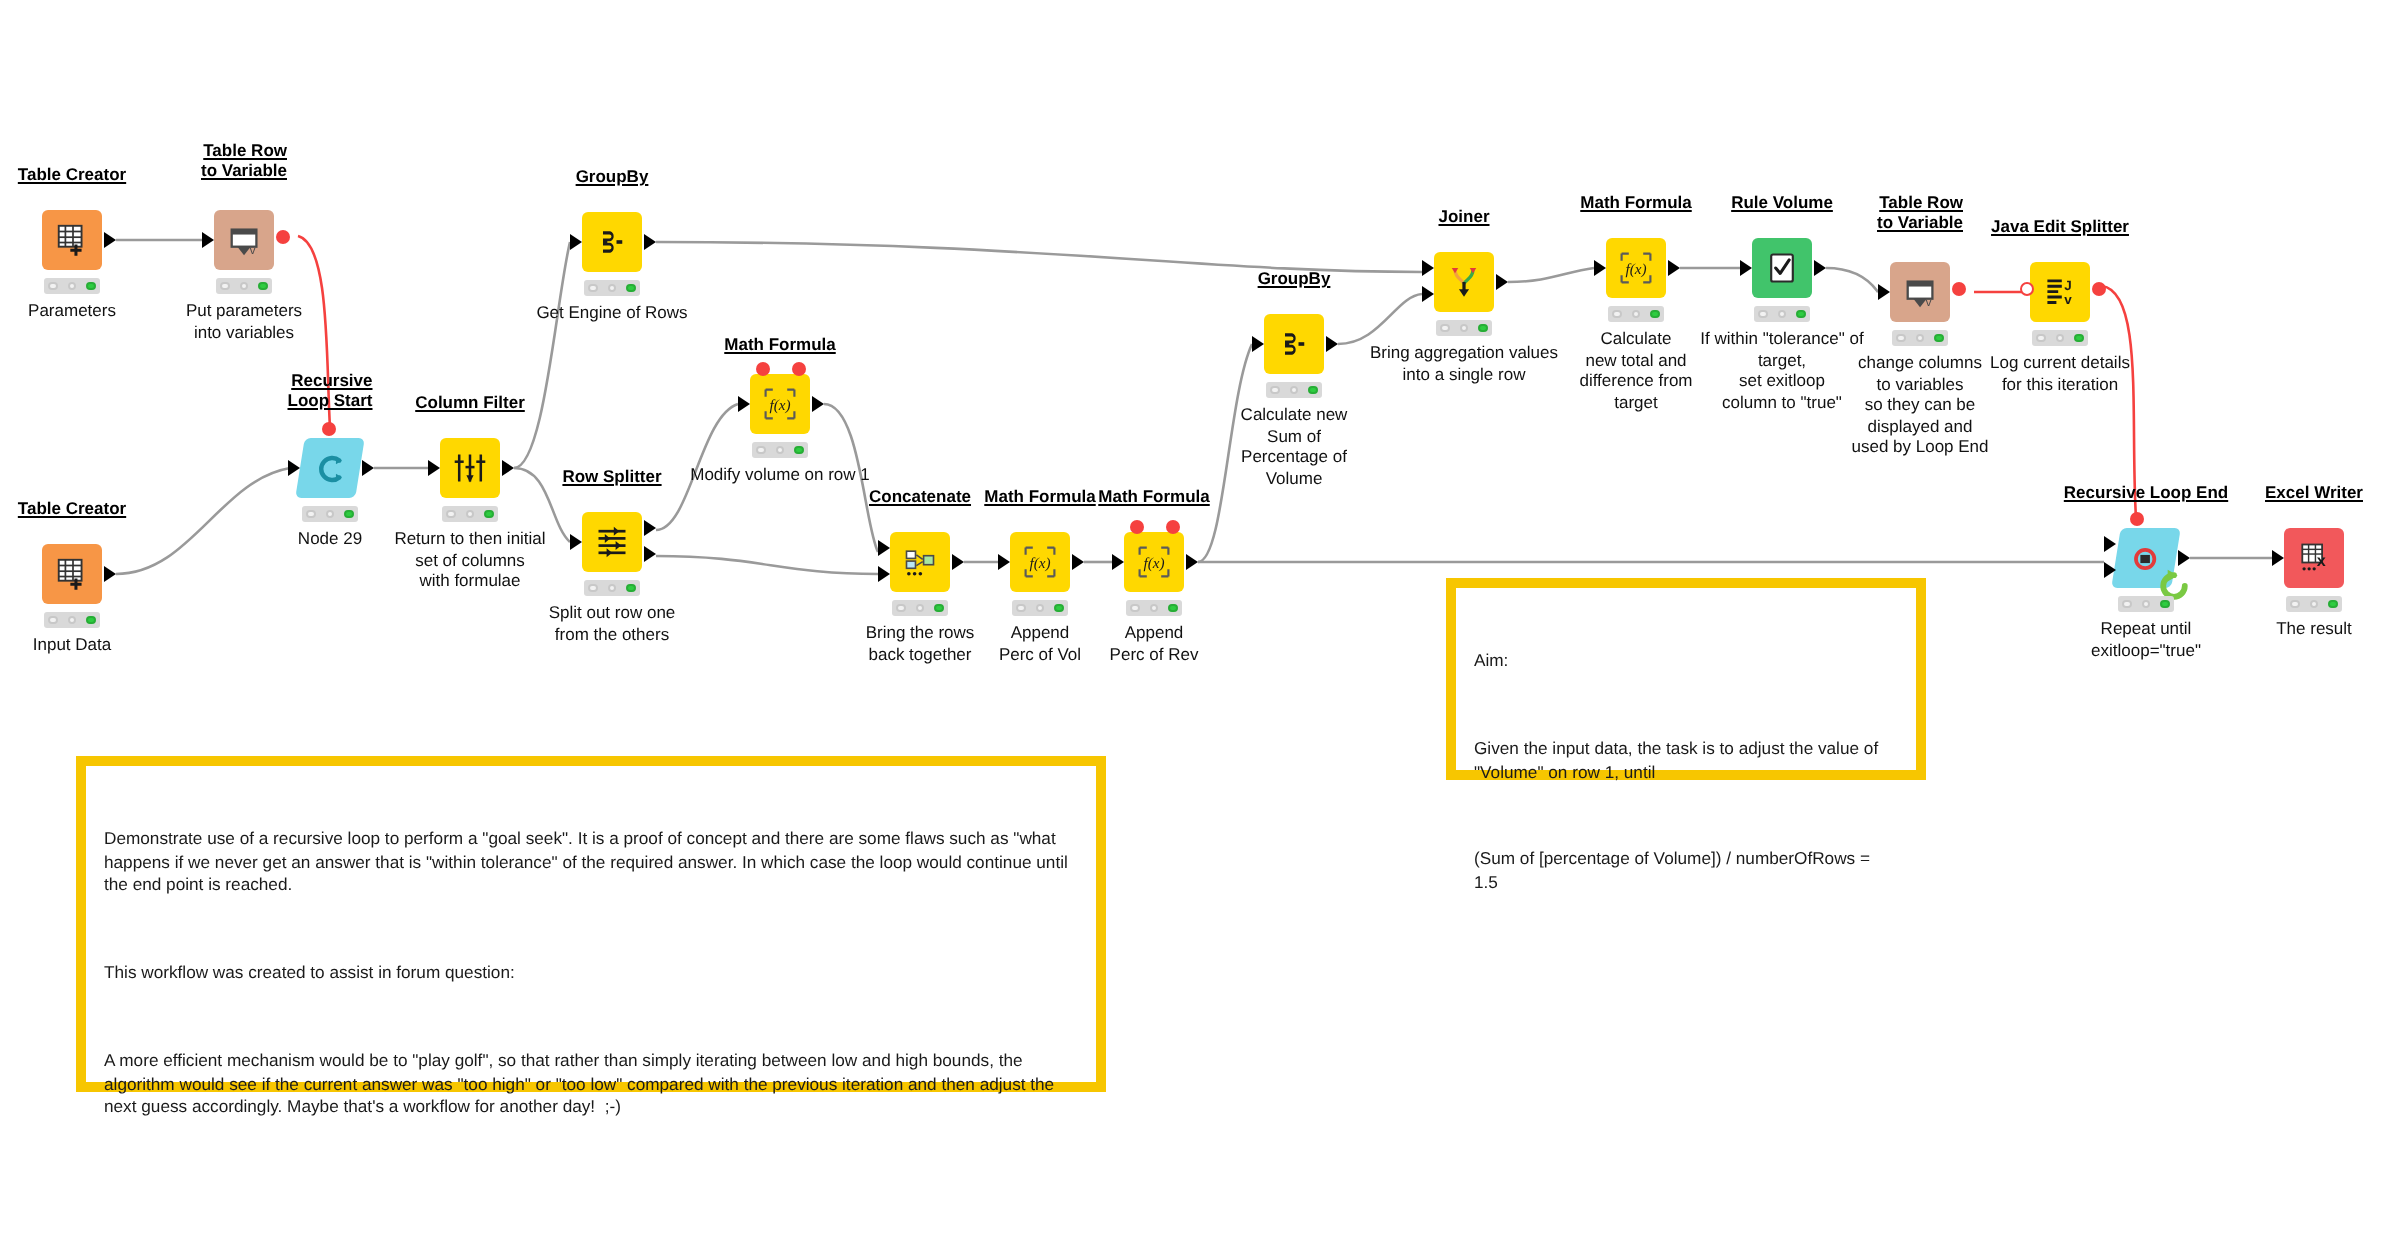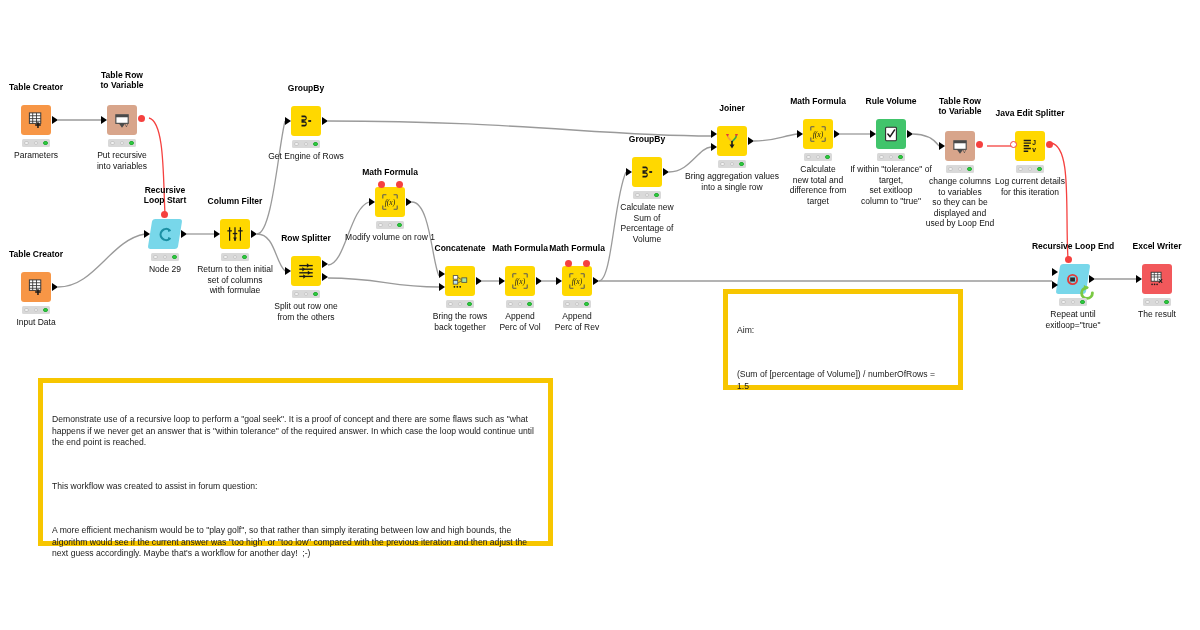--- a/index.html
+++ b/index.html
@@ -13,25 +13,26 @@
   #canvas{position:absolute;left:0;top:0;width:1200px;height:630px;}
   #edges{position:absolute;left:0;top:0;width:1200px;height:630px;pointer-events:none;}
 
   
   .node{position:absolute;width:0;height:0;}
   .node .title{
     position:absolute;
     left:50%;transform:translateX(-50%);
     bottom:28px;
     white-space:pre;
-    text-align:center;
+    text-align:right;
     font-size:8.5px;
     font-weight:bold;
     color:#000;
     line-height:10px;
+    text-decoration:underline;
   }
   .node .box{
     position:absolute;
     left:-15px;top:-15px;
     width:30px;height:30px;
     border-radius:3px;
     display:flex;align-items:center;justify-content:center;
   }
   .node .box.skew{
     transform:skewX(-9deg);
@@ -188,21 +189,21 @@
         <text x="12.5" y="17" font-size="6" font-family="Liberation Sans, sans-serif" fill="#4a4a4a">v</text>
       </svg>
     </div>
     <div class="port in" style="left:-21px;top:-4.5px;"></div>
     <div class="vport filled" style="left:16px;top:-5.5px;"></div>
     <div class="status">
         <i></i>
         <i></i>
         <i class="green"></i>
       </div>
-    <div class="label">Put recursive
+    <div class="label">Put parameters
 into variables</div>
   </div>
 
   <div class="node" style="left:36px;top:287px;">
     <div class="title">Table Creator</div>
     <div class="box" style="background:#f79646;">
       <svg width="19" height="19" viewBox="0 0 20 20">
         <rect x="2.5" y="2" width="12" height="11" fill="#fff" stroke="#333" stroke-width="1"></rect>
         <line x1="2.5" y1="5" x2="14.5" y2="5" stroke="#333" stroke-width="0.9"></line>
         <line x1="2.5" y1="8" x2="14.5" y2="8" stroke="#333" stroke-width="0.9"></line>
@@ -594,17 +595,18 @@
       <p>Demonstrate use of a recursive loop to perform a "goal seek". It is a proof of concept and there are some flaws such as "what happens if we never get an answer that is "within tolerance" of the required answer. In which case the loop would continue until the end point is reached.</p>
       <p>This workflow was created to assist in forum question:</p>
       <p>A more efficient mechanism would be to "play golf", so that rather than simply iterating between low and high bounds, the algorithm would see if the current answer was "too high" or "too low" compared with the previous iteration and then adjust the next guess accordingly. Maybe that's a workflow for another day!  ;-)</p>
       
     </div>
   </div>
 
   <div class="annot" style="left:723px;top:289px;width:240px;height:101px;">
     <div class="inner">
       <p>Aim:</p>
+      <p>Given the input data, the task is to adjust the value of "Volume" on row 1, until</p>
       <p>(Sum of [percentage of Volume]) / numberOfRows = 1.5</p>
     </div>
   </div>
 
 </div>
 
 </body></html>

